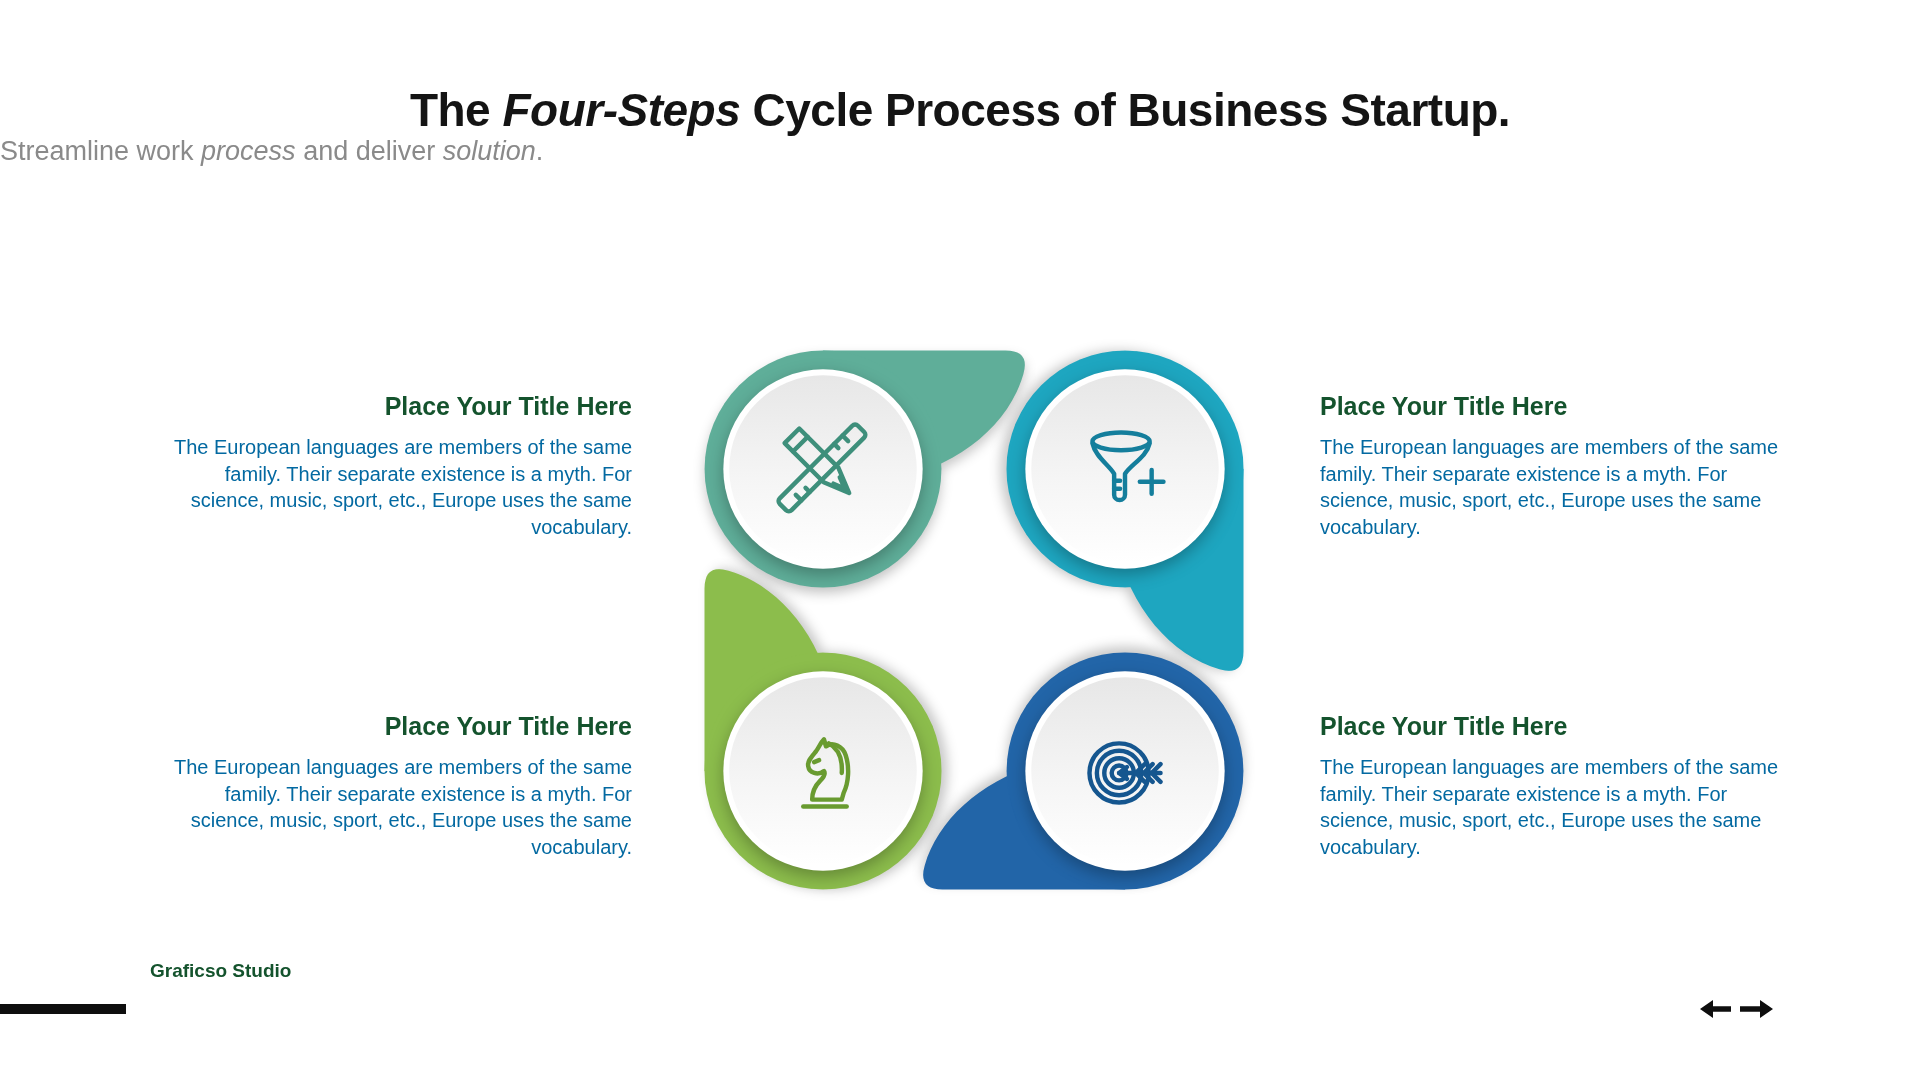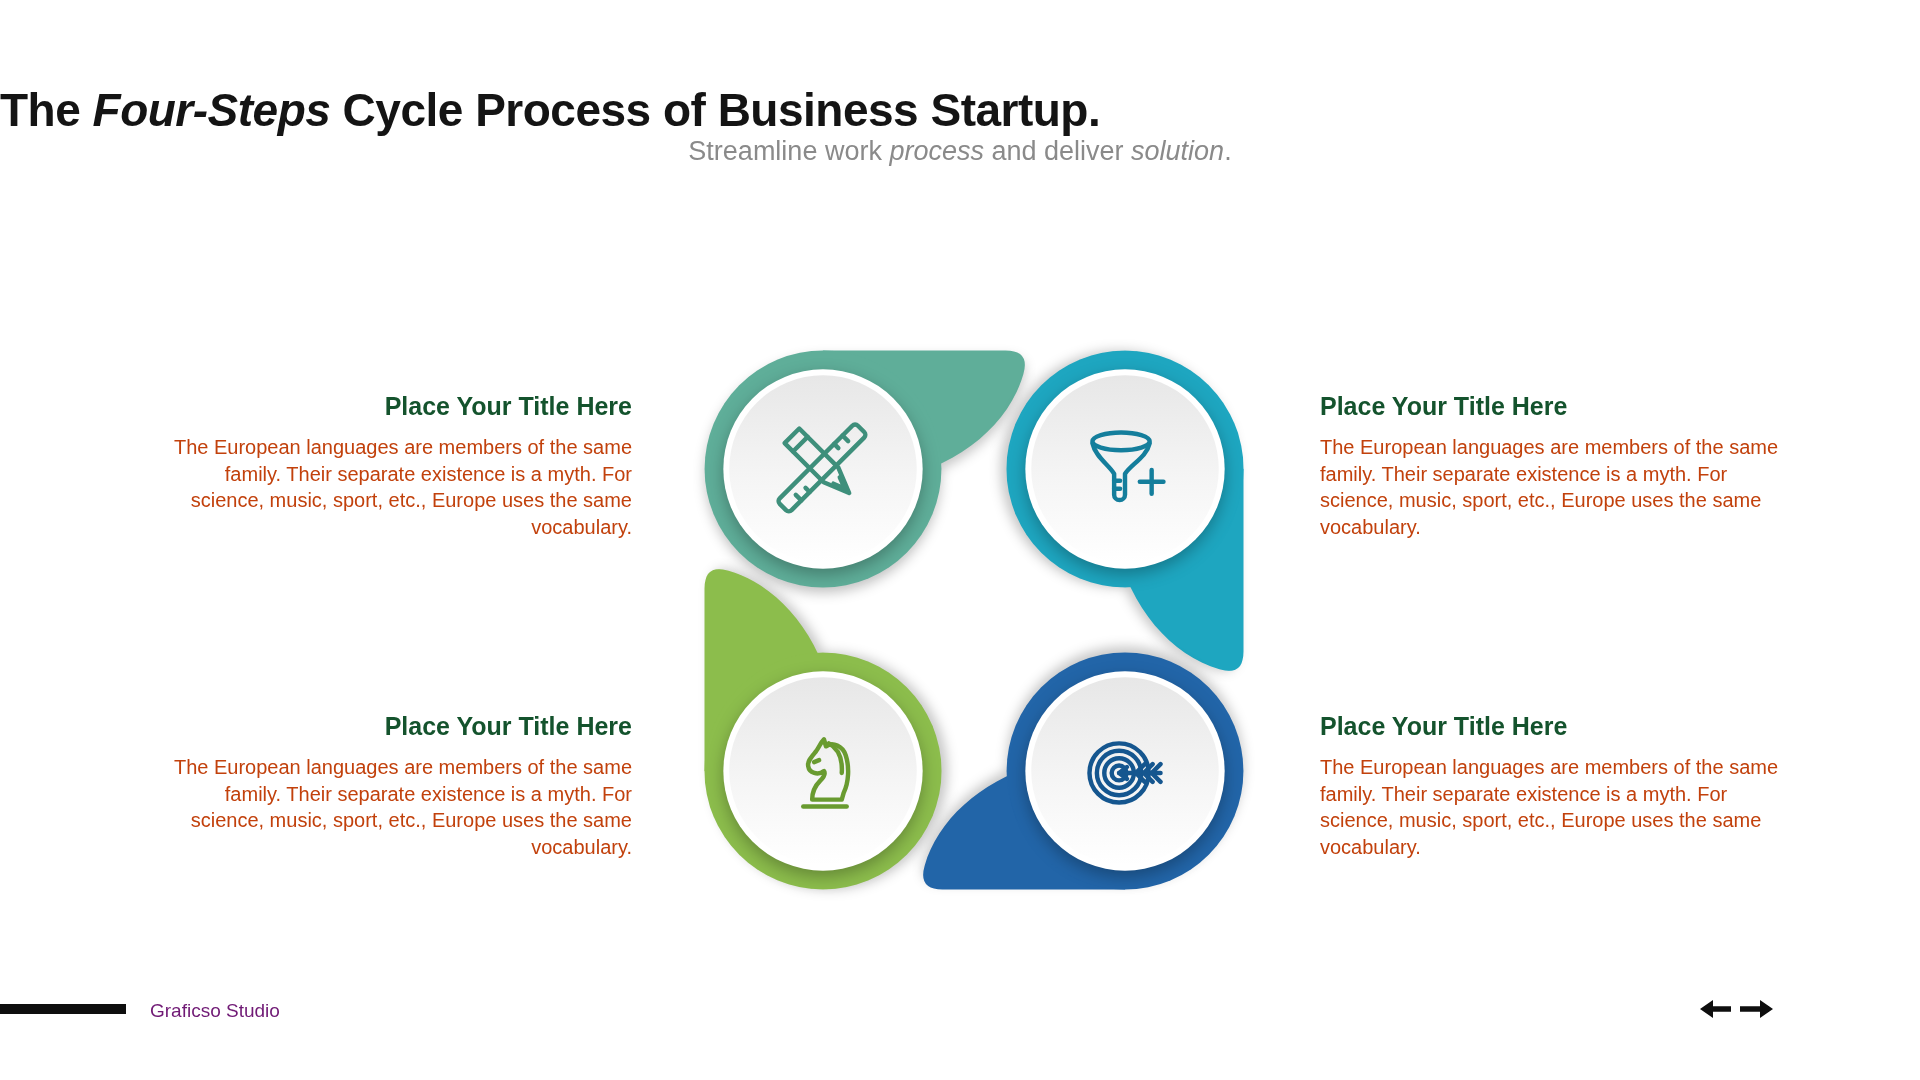--- a/index.html
+++ b/index.html
@@ -2,46 +2,46 @@
 <html><head>
 <meta charset="utf-8">
 <style>
   html,body{margin:0;padding:0;background:#ffffff;}
   .stage{
     position:relative;width:1920px;height:1080px;background:#ffffff;overflow:hidden;
     font-family:"Liberation Sans", sans-serif;
   }
   
   .title{
-    position:absolute;top:52px;left:0;width:1920px;text-align:left;
+    position:absolute;top:52px;left:0;width:1920px;text-align:center;
     font-size:46px;font-weight:700;color:#141414;letter-spacing:-0.5px;
   }
   .title em{font-style:italic;}
   .subtitle{
-    position:absolute;top:136px;left:0;width:1920px;text-align:center;
+    position:absolute;top:136px;left:0;width:1920px;text-align:left;
     font-size:27px;color:#8a8a8a;font-weight:400;
   }
   .subtitle em{font-style:italic;}
   
   .step-block{position:absolute;width:466px;}
   .step-block .step-title{font-size:25px;font-weight:700;color:#14532d;margin:0 0 13px 0;}
-  .step-block .step-body{font-size:20px;line-height:1.33;color:#c2410c;margin:0;}
+  .step-block .step-body{font-size:20px;line-height:1.33;color:#0369a1;margin:0;}
   .align-right{text-align:right;}
   .align-left{text-align:left;}
   .pos-tl{left:166px;top:392px;}
   .pos-tr{left:1320px;top:392px;}
   .pos-bl{left:166px;top:712px;}
   .pos-br{left:1320px;top:712px;}
   
   .diagram{position:absolute;left:672px;top:318px;width:604px;height:604px;}
   .petal{filter:drop-shadow(0 6px 6px rgba(0,0,0,0.22));}
   .inner-disc{filter:drop-shadow(0 6px 8px rgba(0,0,0,0.28));}
   
   .footer-bar{position:absolute;left:0;top:1004px;width:126px;height:10px;background:#0e0e0e;}
-  .brand{position:absolute;left:150px;top:1000px;font-size:19px;font-weight:400;color:#701a75;}
+  .brand{position:absolute;left:150px;top:960px;font-size:19px;font-weight:700;color:#14532d;}
   .nav{position:absolute;left:1700px;top:1000px;display:flex;gap:9px;align-items:center;cursor:pointer;}
   .nav svg{display:block;}
 </style>
 </head>
 <body>
 
 <div class="stage">
 
   <h1 class="title"><span>The </span><em>Four-Steps</em><span> Cycle Process of Business Startup.</span></h1>
 

